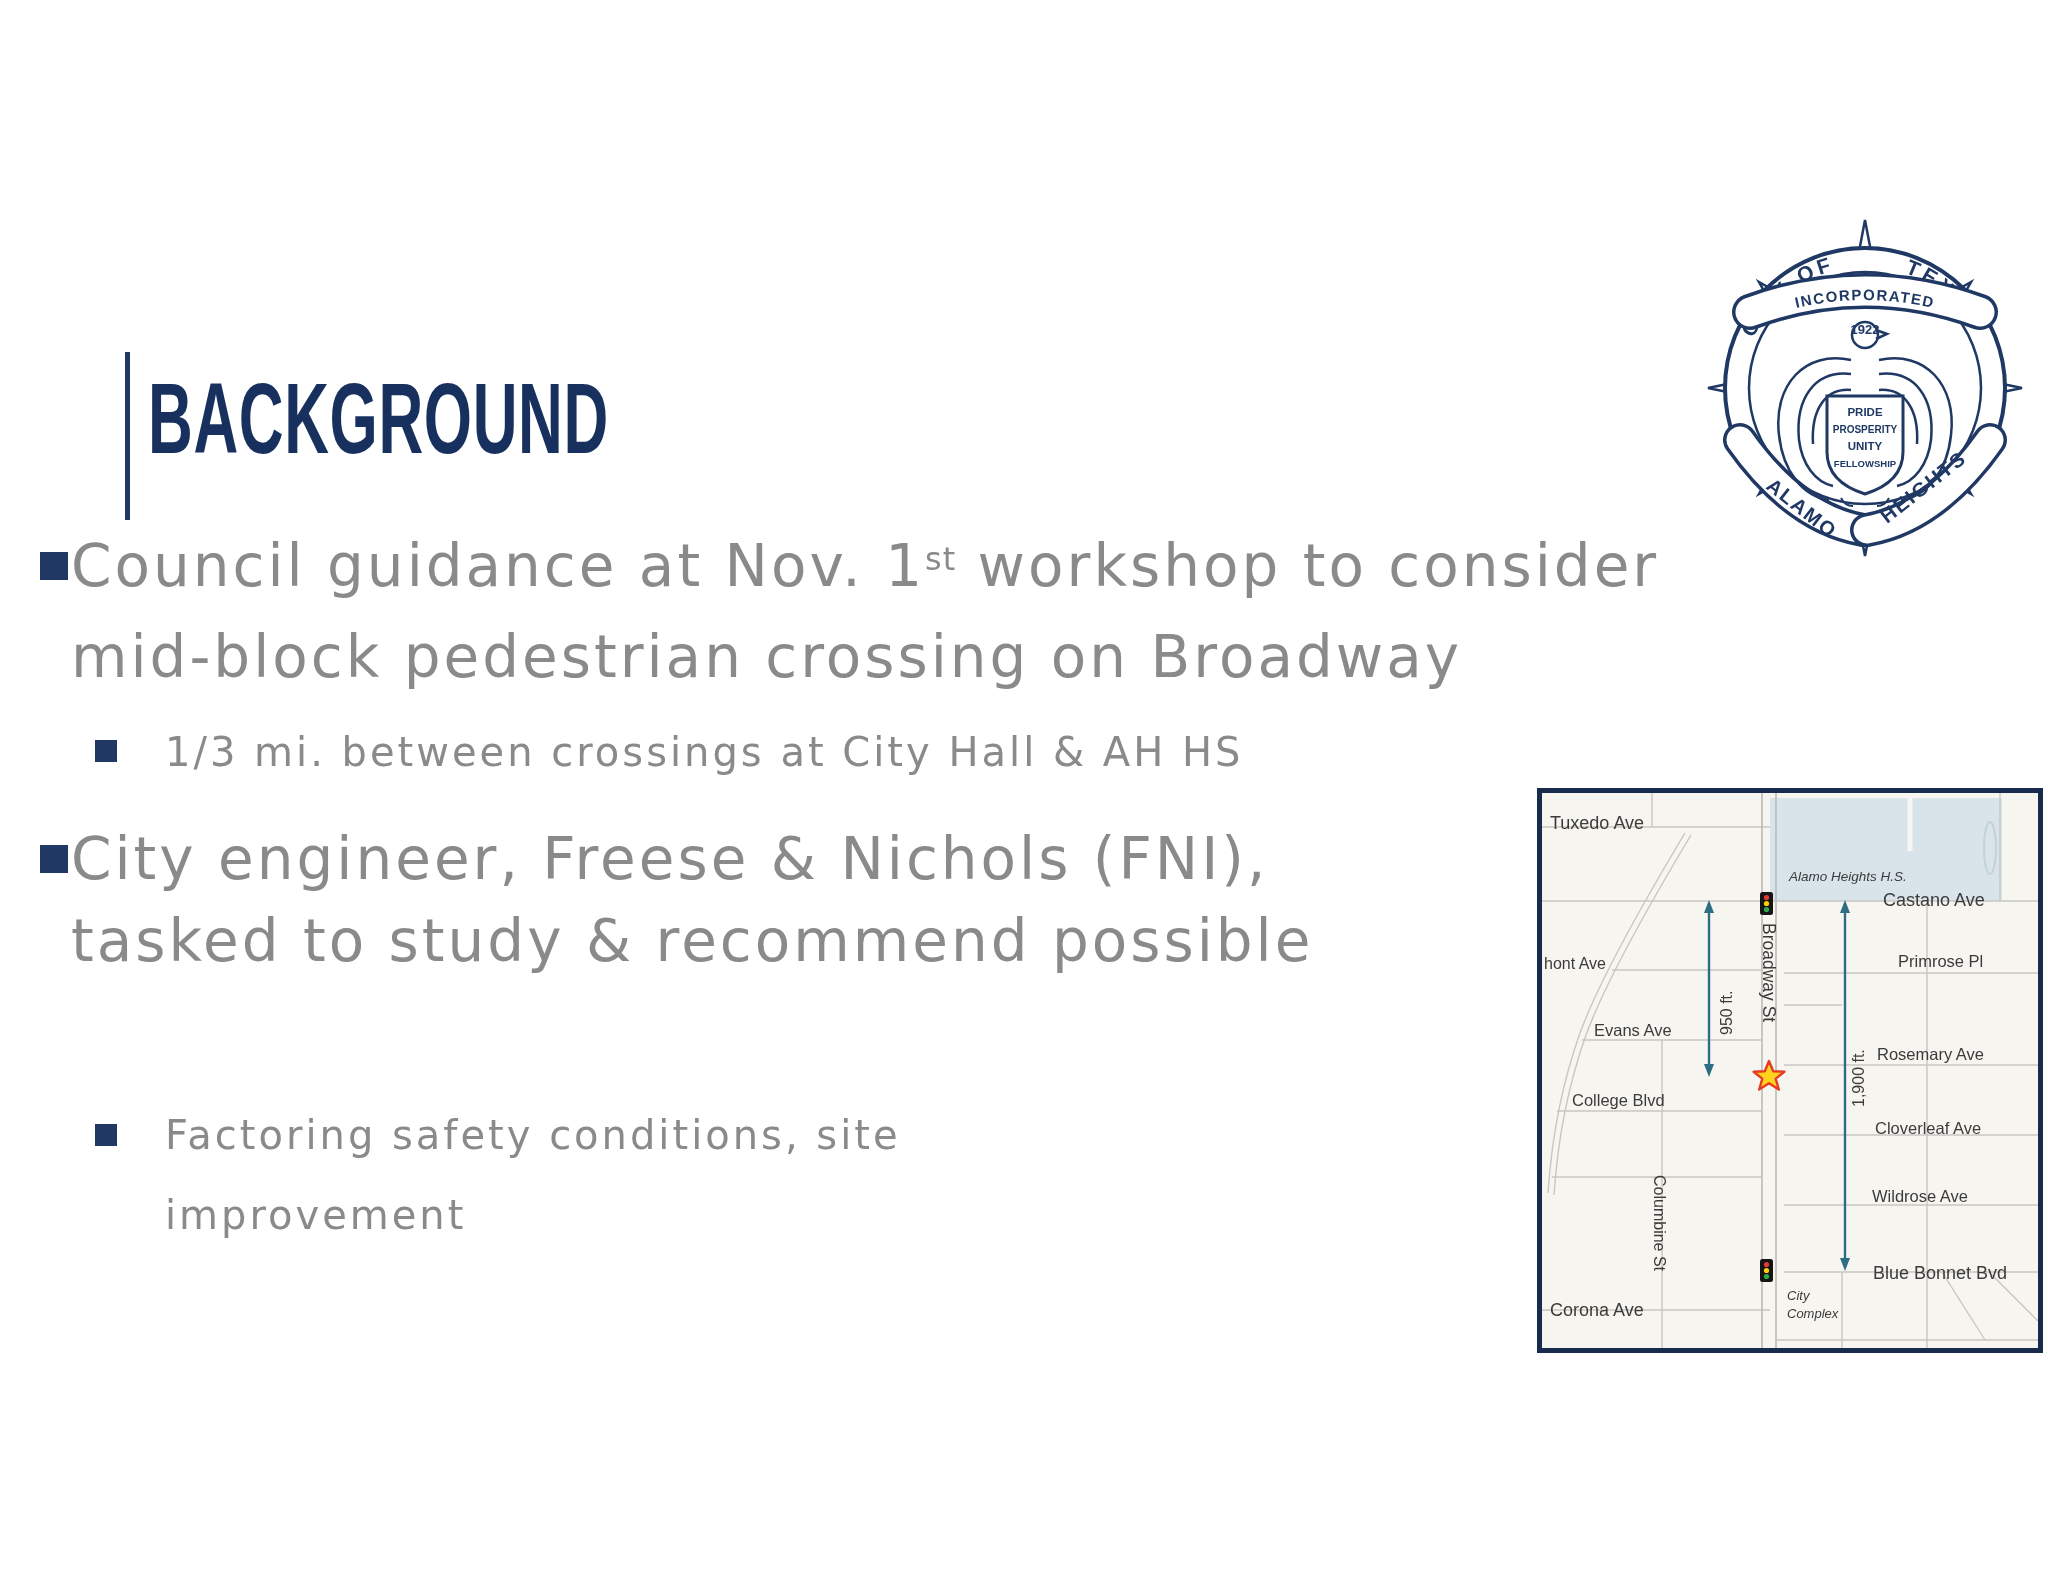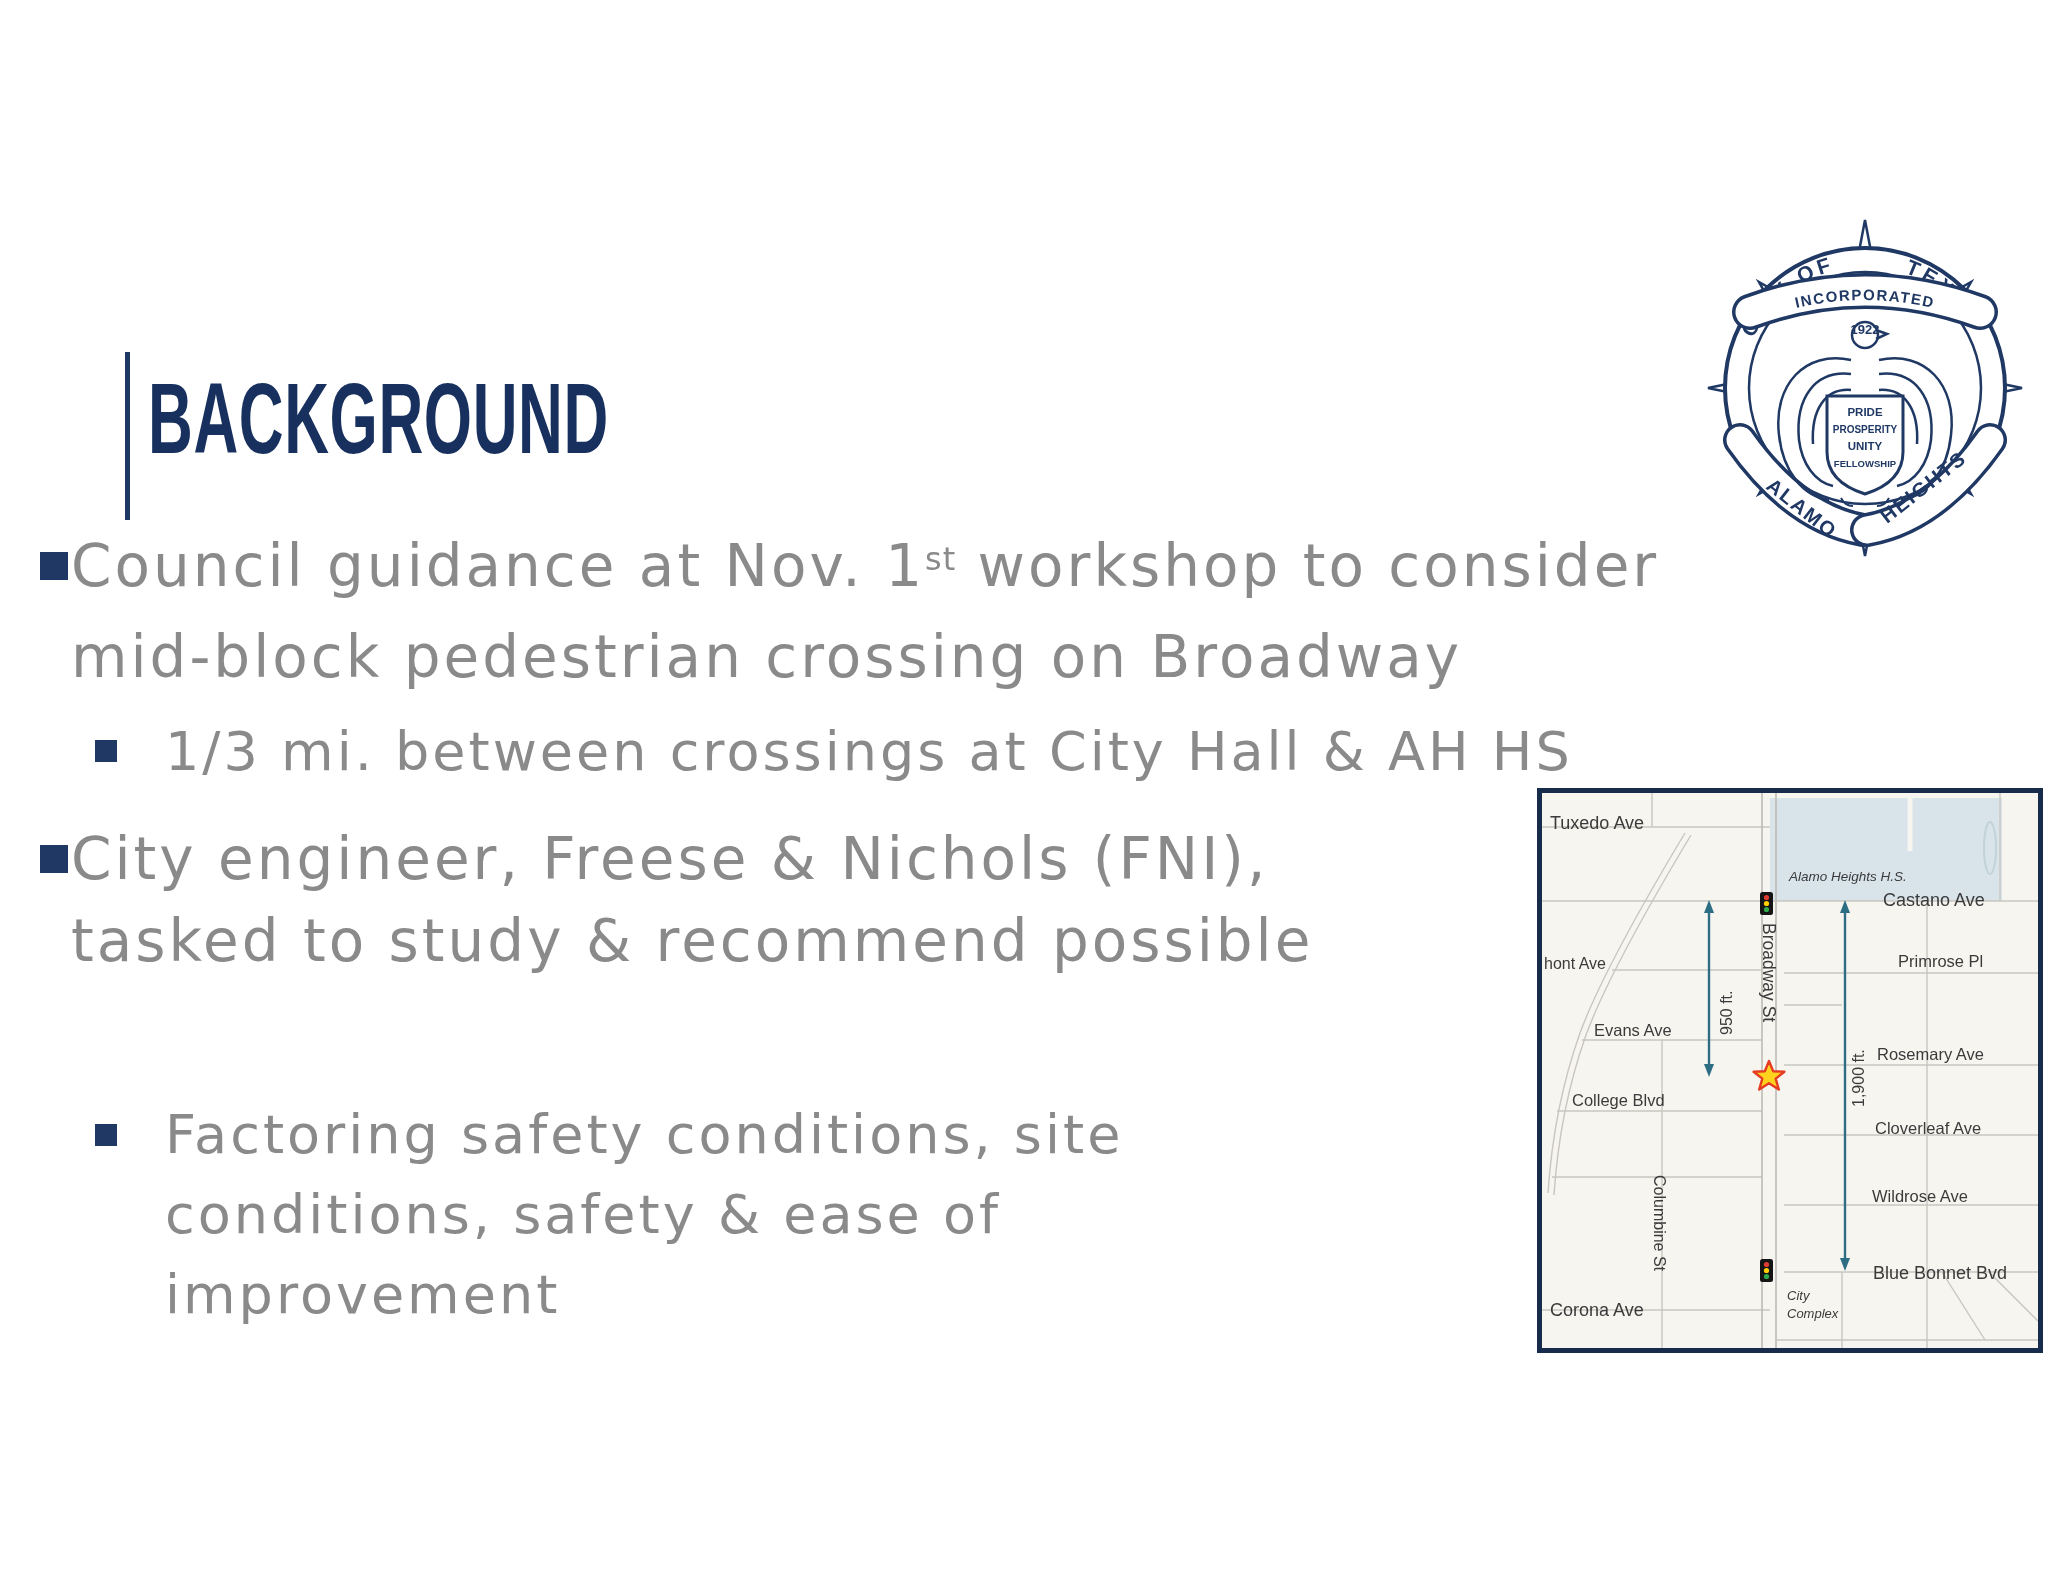--- a/index.html
+++ b/index.html
@@ -24,21 +24,21 @@
     white-space:nowrap;
   }
   
   .lvl1{
     position:absolute;left:71px;
     font-size:58px;line-height:82px;letter-spacing:3px;
     color:#8a8a8a;white-space:nowrap;
   }
   .lvl2{
     position:absolute;left:165px;
-    font-size:54px;line-height:80px;letter-spacing:3px;
+    font-size:40px;line-height:80px;letter-spacing:3px;
     color:#8a8a8a;white-space:nowrap;
   }
   .sup{font-size:55%;position:relative;top:-0.5em;letter-spacing:1px;}
   .bullet1{position:absolute;width:28px;height:28px;background:#1f3864;}
   .bullet2{position:absolute;width:22px;height:22px;background:#1f3864;}
   
   .map-box{
     position:absolute;left:1537px;top:788px;width:496px;height:555px;
     border:5px solid #172b4d;background:#c2410c;
   }
@@ -140,21 +140,20 @@
       <div>1/3 mi. between crossings at City Hall &amp; AH HS</div>
     </div>
 
     <div class="lvl1" style="top:818px;">
       <div>City engineer, Freese &amp; Nichols (FNI),</div>
       <div>tasked to study &amp; recommend possible</div>
     </div>
 
     <div class="lvl2" style="top:1095px;">
       <div>Factoring safety conditions, site</div>
-      <div>conditions, safety &amp; ease of</div>
       <div>improvement</div>
     </div>
   </div>
 
   <div class="map-box">
     <svg width="496" height="555" viewBox="0 0 496 555">
 
       <rect x="0" y="0" width="496" height="555" fill="#f7f5f0"></rect>
 
       <rect x="228" y="5" width="232" height="103" fill="#d8e4ea"></rect>

